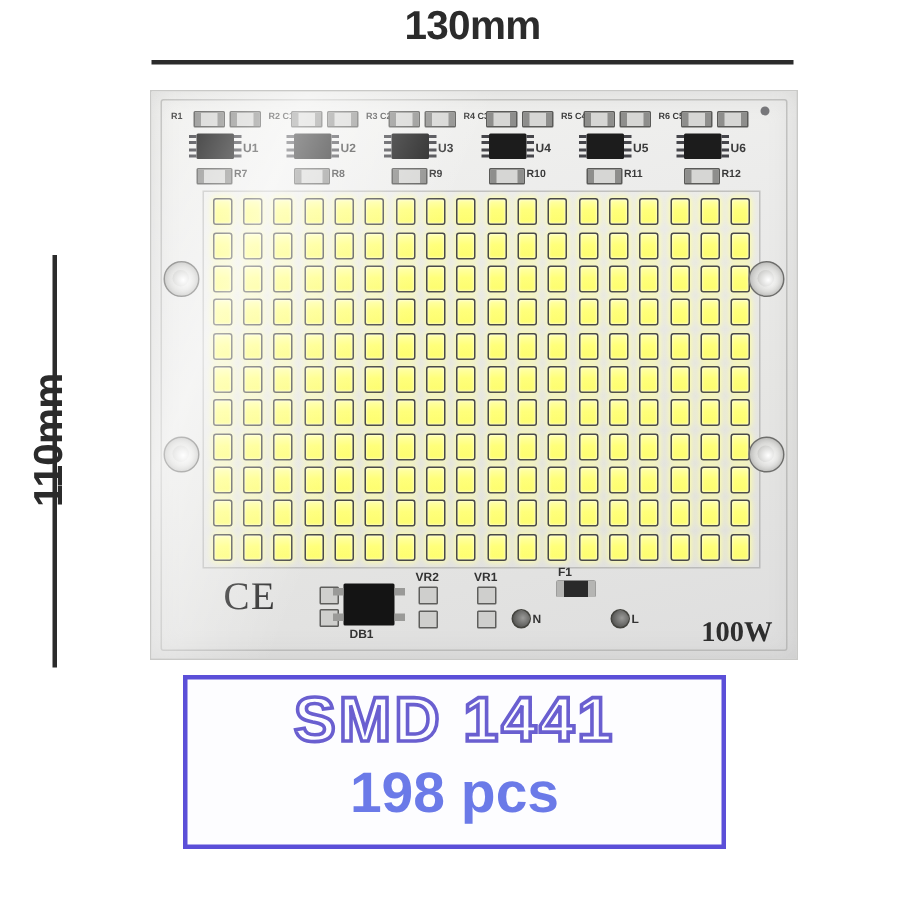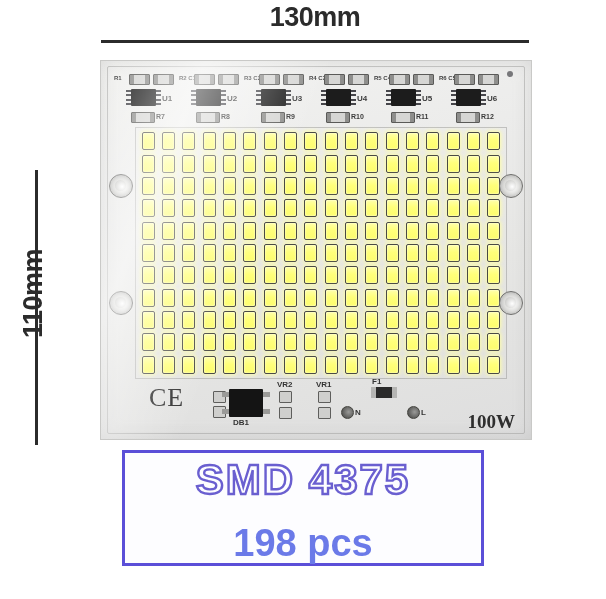--- a/index.html
+++ b/index.html
@@ -383,21 +383,21 @@
     font-size: 42px;
     font-weight: bold;
     letter-spacing: 2px;
     color: transparent;
     -webkit-text-stroke: 2.4px #6a5fd0;
     font-family: "Liberation Sans", sans-serif;
   }
   .callout-line2 {
     position: absolute;
     left: 0;
-    top: 69px;
+    top: 55px;
     width: 100%;
     text-align: center;
     font-size: 38px;
     font-weight: bold;
     color: #6b7ae8;
     letter-spacing: 0px;
     font-family: "Liberation Sans", sans-serif;
   }
 </style>
 </head>
@@ -808,15 +808,15 @@
 
   <div class="via" style="left:306px; top:345px;"></div>
   <div class="pad-label" style="left:320px; top:347px;">L</div>
 
   <div class="watt-label">100W</div>
 
   <div class="sheen"></div>
 </div>
 
 <div class="callout">
-  <div class="callout-line1">SMD 4375</div>
+  <div class="callout-line1">SMD 1441</div>
   <div class="callout-line2">198 pcs</div>
 </div>
 
 </body></html>

